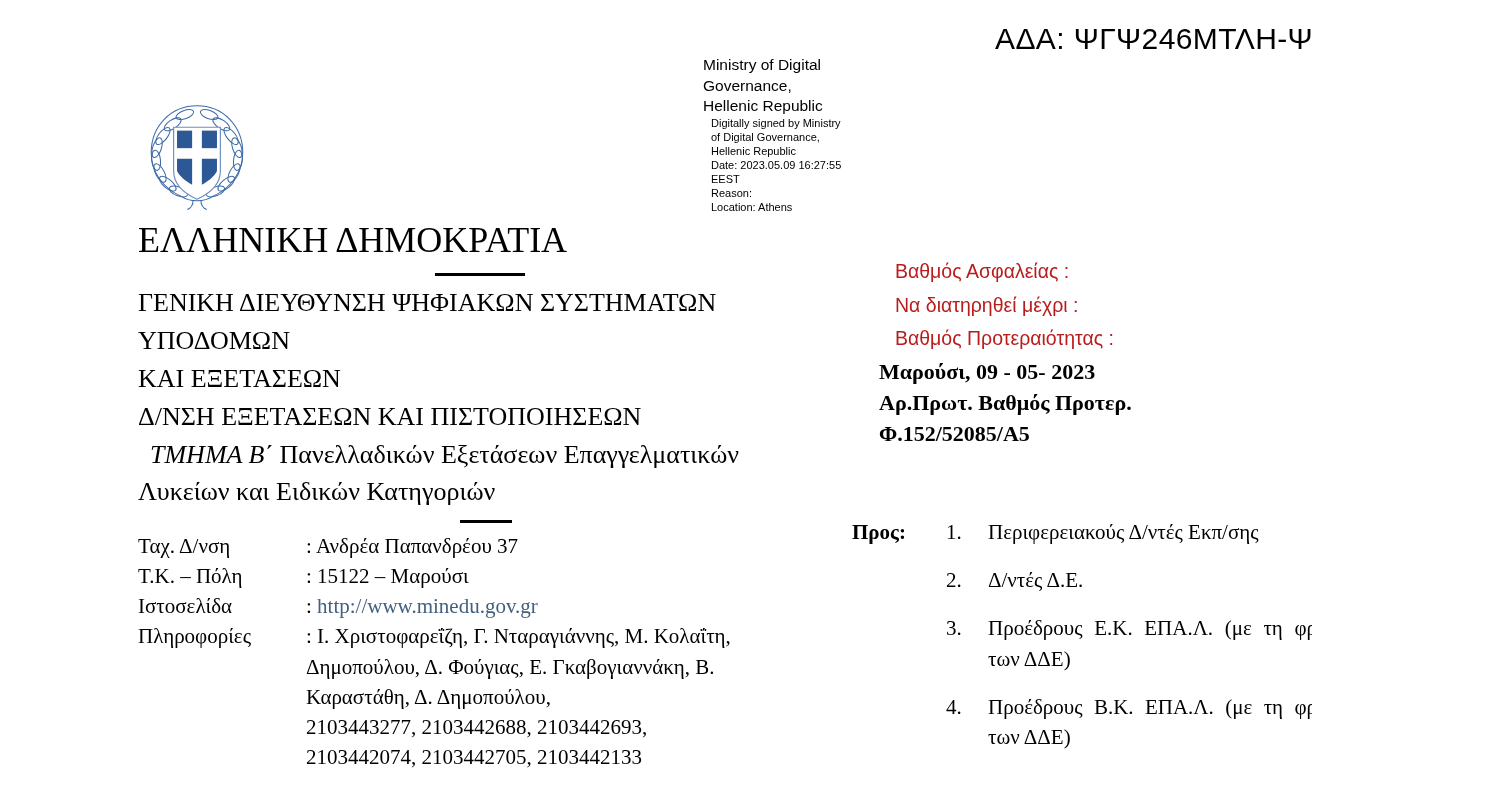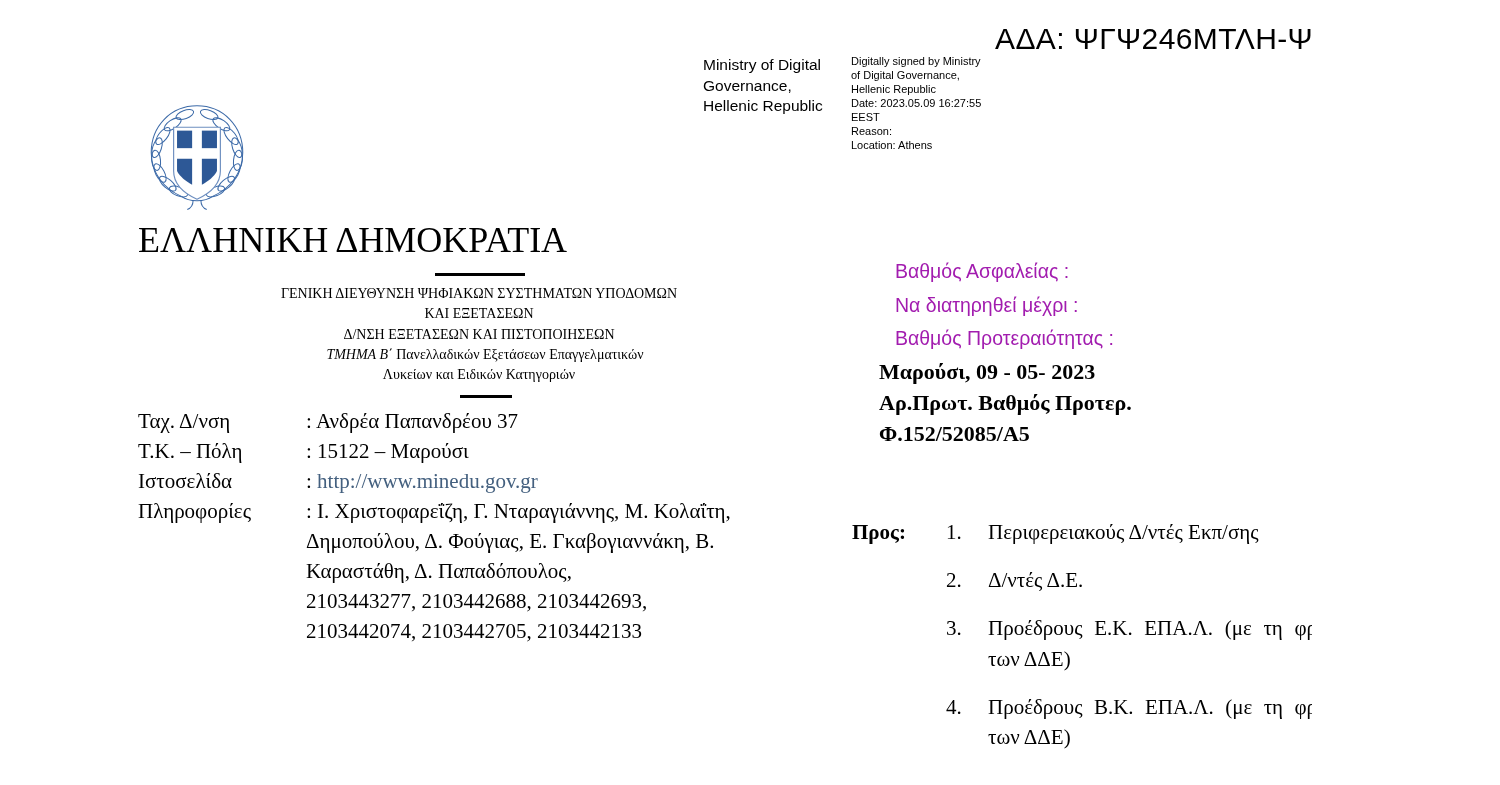--- a/index.html
+++ b/index.html
@@ -35,20 +35,21 @@
     color: #000;
   }
 
   
   .sig-wrap {
     position: absolute;
     left: 703px;
     top: 55px;
     display: flex;
     align-items: flex-start;
+    flex-direction: column;
   }
   .sig-ministry {
     font-family: "Liberation Sans", sans-serif;
     font-size: 15.5px;
     line-height: 1.33;
     width: 140px;
     color: #000;
   }
   .sig-details {
     font-family: "Liberation Sans", sans-serif;
@@ -82,22 +83,22 @@
   }
   .rule {
     height: 3px;
     background: #000;
     margin: 9px auto 8px auto;
   }
   .rule-wide { width: 90px; margin-left: 297px; }
   .rule-narrow { width: 52px; margin-left: 322px; }
 
   .dept-block {
-    text-align: center;
-    font-size: 14px;
+    text-align: left;
+    font-size: 26px;
     line-height: 1.46;
     width: 682px;
   }
   .dept-italic {
     font-style: italic;
     margin-left: 12px;
   }
 
   
   .contact {
@@ -129,21 +130,21 @@
     position: absolute;
     left: 852px;
     top: 255px;
     width: 540px;
   }
   .classif {
     font-family: "Liberation Sans", sans-serif;
     font-size: 19.5px;
     line-height: 1.72;
     padding-left: 43px;
-    color: #a21caf;
+    color: #b91c1c;
   }
   .protocol {
     padding-left: 27px;
     font-weight: bold;
     font-size: 22px;
     line-height: 1.42;
   }
 
   
   .recipients {
@@ -280,21 +281,21 @@
       </div>
       <div class="contact-row">
         <div class="contact-label">Ιστοσελίδα</div>
         <div class="contact-value"><span>: </span><span class="link-text">http://www.minedu.gov.gr</span></div>
       </div>
       <div class="contact-row">
         <div class="contact-label">Πληροφορίες</div>
         <div class="contact-value">: Ι. Χριστοφαρεΐζη, Γ. Νταραγιάννης, Μ. Κολαΐτη,</div>
       </div>
       <div class="contact-cont">Δημοπούλου, Δ. Φούγιας, Ε. Γκαβογιαννάκη, Β.</div>
-      <div class="contact-cont">Καραστάθη, Δ. Παπαδόπουλος,</div>
+      <div class="contact-cont">Καραστάθη, Δ. Δημοπούλου,</div>
       <div class="contact-cont">2103443277, 2103442688, 2103442693,</div>
       <div class="contact-cont">2103442074, 2103442705, 2103442133</div>
     </div>
   </div>
 
   <div class="right-col">
     <div class="classif">
       <div>Βαθμός Ασφαλείας :</div>
       <div>Να διατηρηθεί μέχρι :</div>
       <div>Βαθμός Προτεραιότητας :</div>

